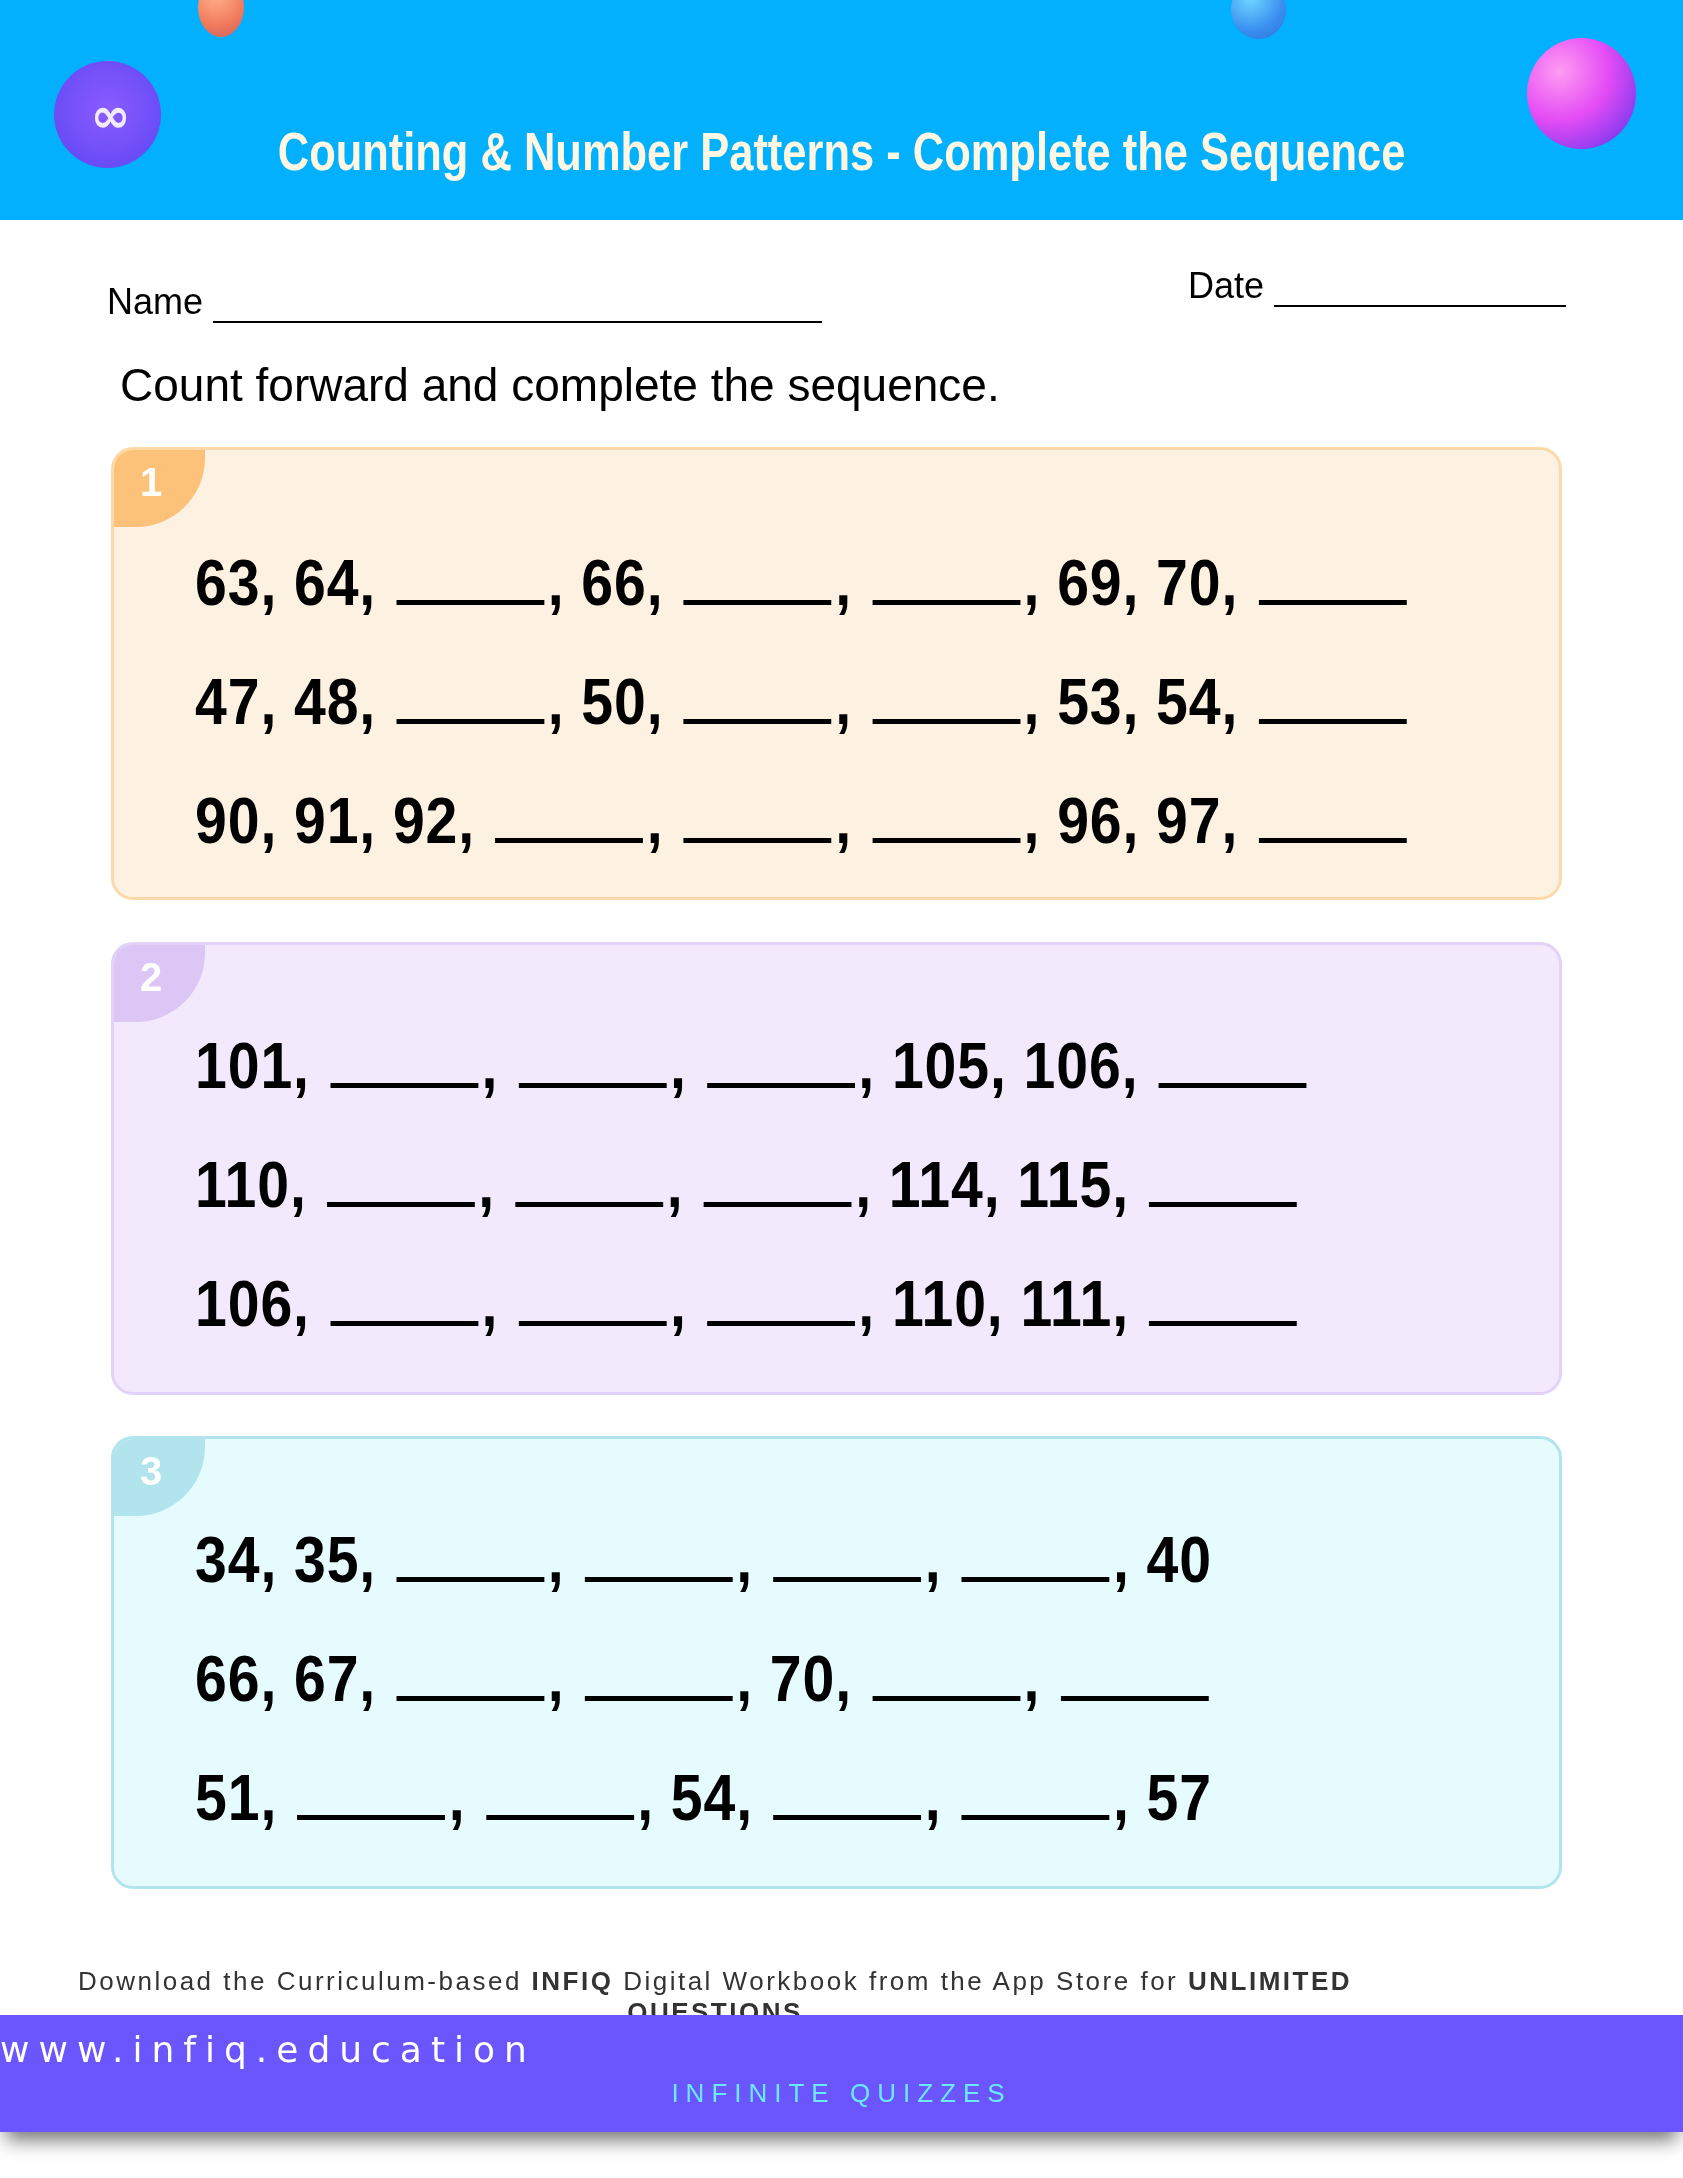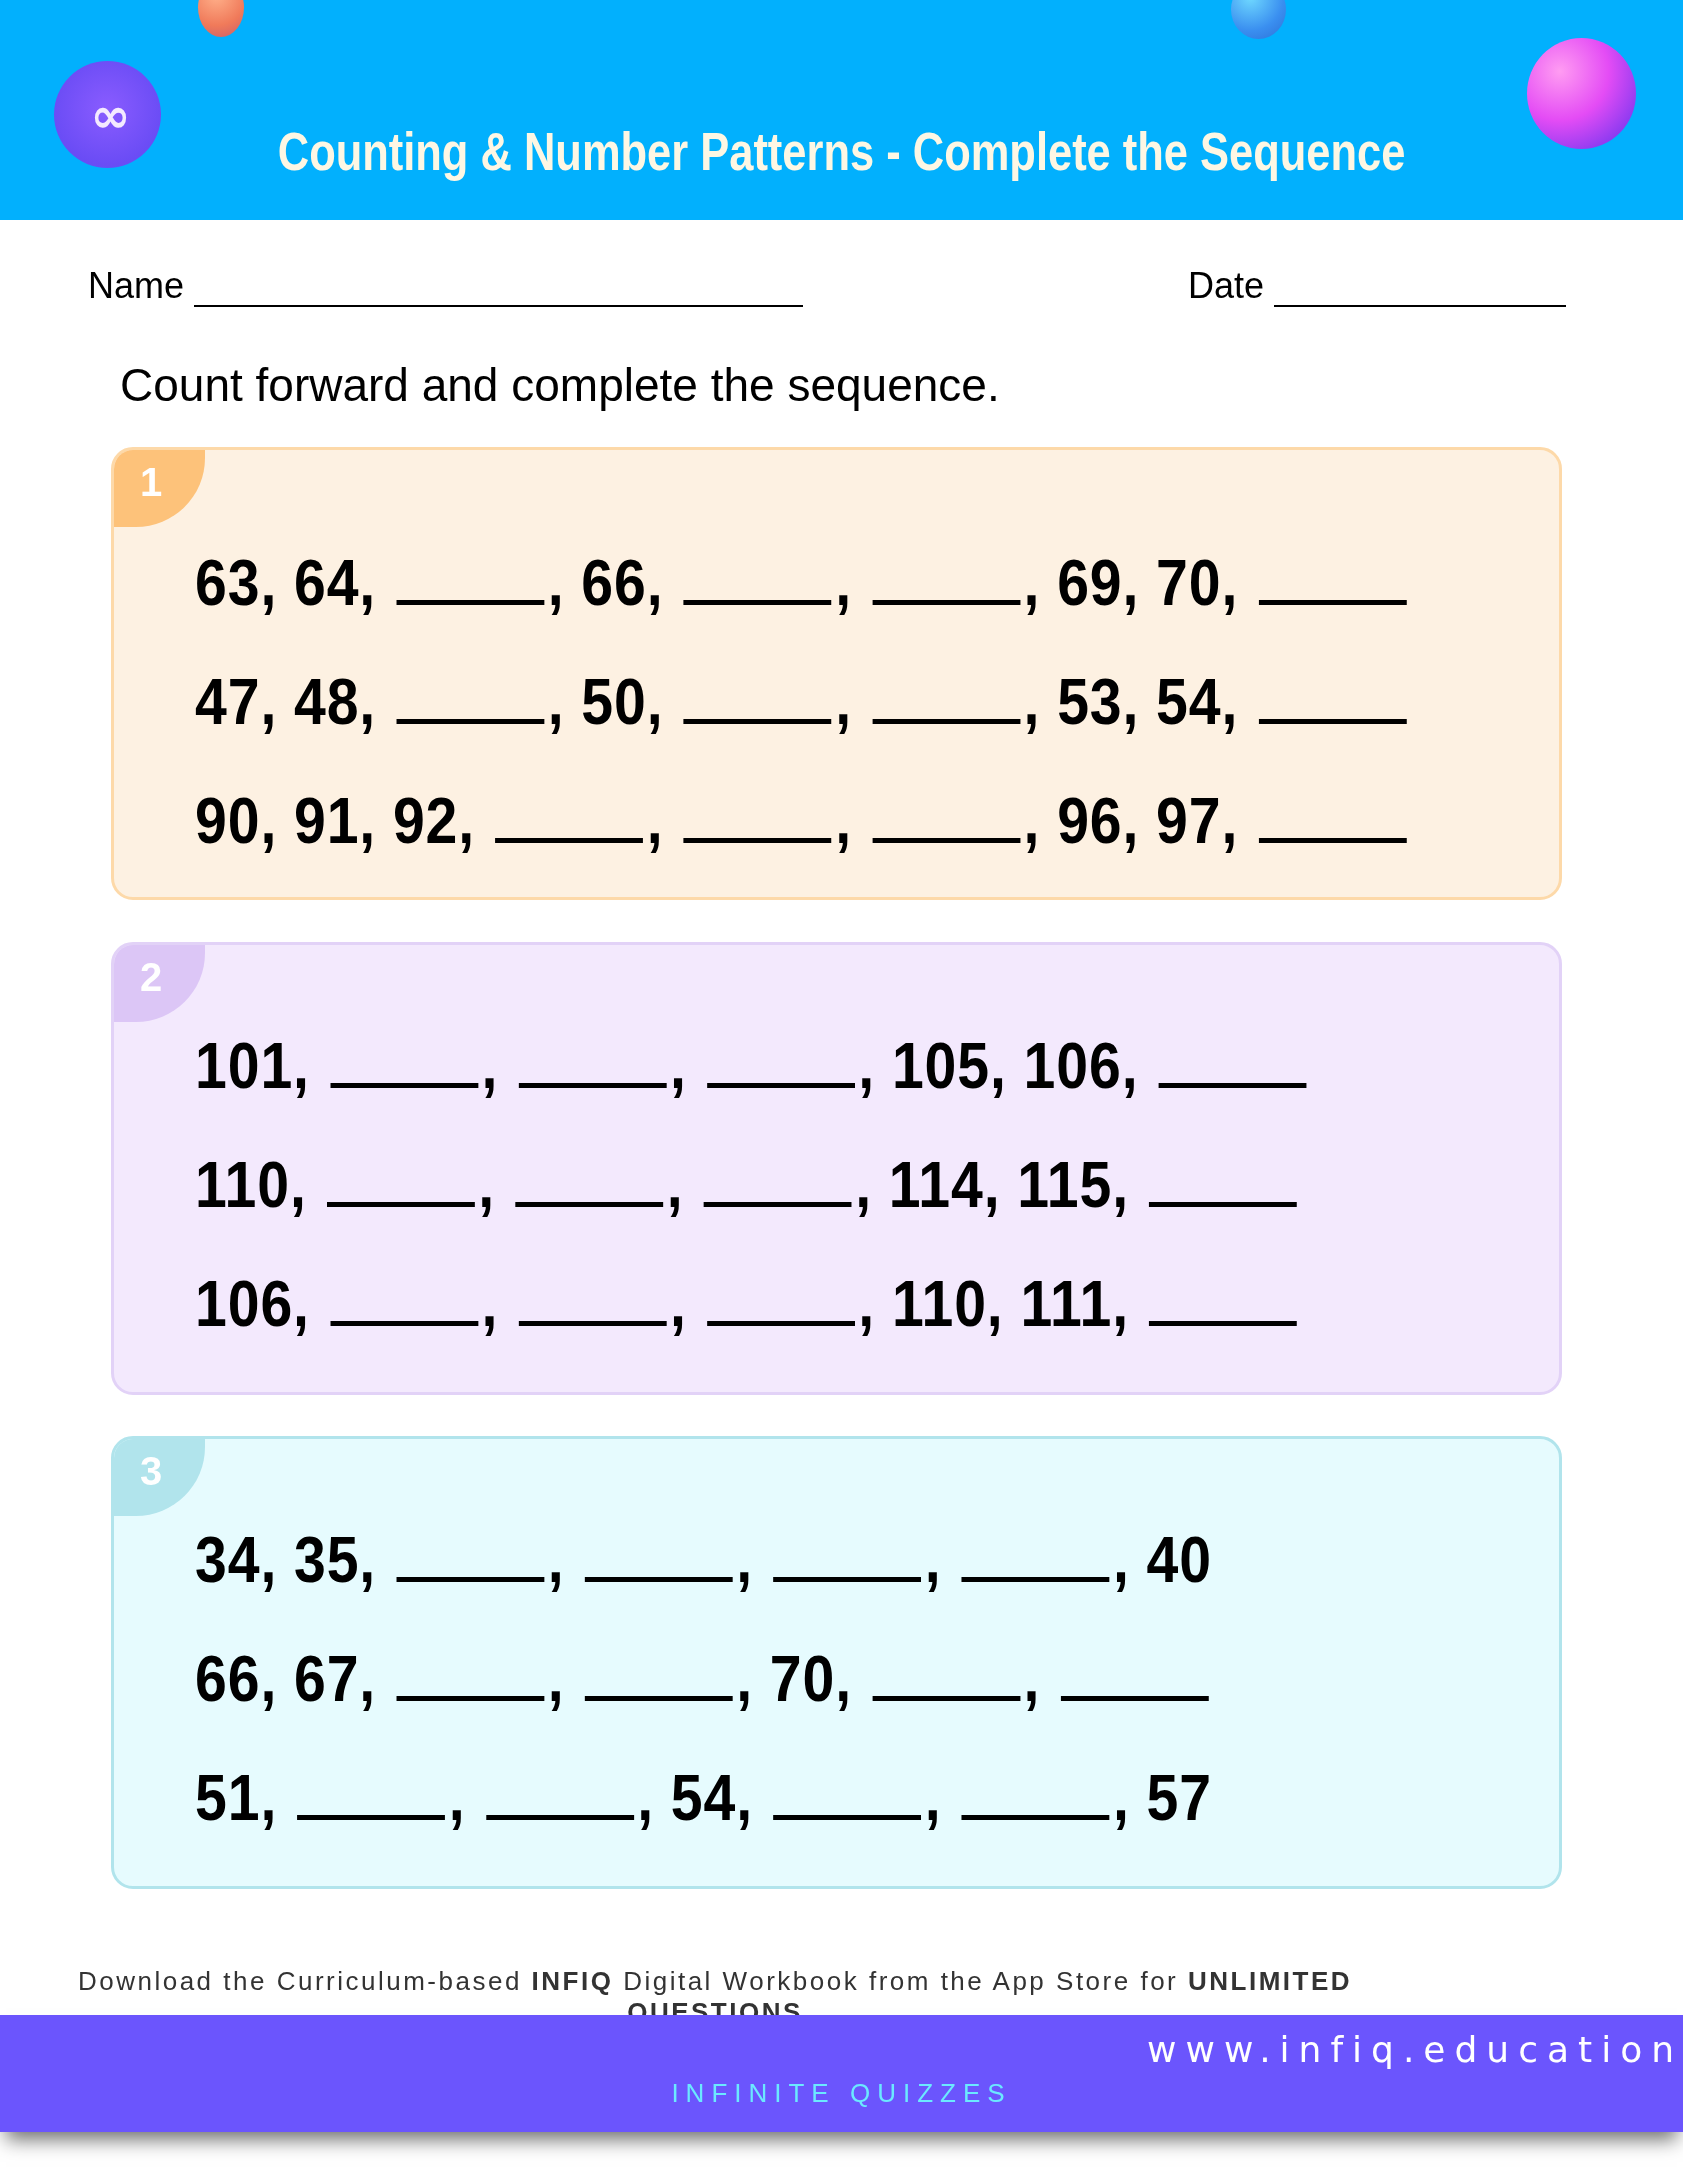--- a/index.html
+++ b/index.html
@@ -17,37 +17,37 @@
   .field .line { border-bottom:2px solid #000; margin-left:10px; height:34px; }
   .instruction { position:absolute; left:120px; top:358px; font-size:46px; color:#000; }
   .box { position:absolute; left:111px; width:1451px; height:453px; border-radius:22px; border:3px solid; box-sizing:border-box; overflow:hidden; }
   .badge { position:absolute; left:0; top:0; width:91px; height:77px; border-bottom-right-radius:69px; color:#fff; font-size:40px; font-weight:bold; padding-left:26px; box-sizing:border-box; padding-top:10px; }
   .row { position:absolute; left:81px; font-size:65px; font-weight:bold; color:#000; font-family:"Liberation Sans Narrow","Liberation Sans", sans-serif; white-space:pre; transform:scaleX(0.88); transform-origin:0 0; letter-spacing:1px; }
   .blank { display:inline-block; width:168px; border-bottom:5px solid #000; margin:0 4px; height:53px; vertical-align:baseline; }
   .row-1 { top:95px; } .row-2 { top:214px; } .row-3 { top:333px; }
   .promo { position:absolute; left:0; top:1966px; width:1430px; text-align:center; font-size:26px; color:#333; letter-spacing:2.5px; }
   .promo b { color:#333; }
   .footer-band { position:absolute; left:0; top:2015px; width:1683px; height:117px; background:#6b55fd; box-shadow:0 14px 18px -6px rgba(0,0,0,0.55); }
-  .url { position:absolute; left:0; top:14px; width:1683px; text-align:right; color:#fff; font-size:36px; letter-spacing:9px; font-family:"DejaVu Sans", sans-serif; }
+  .url { position:absolute; left:0; top:14px; width:1683px; text-align:left; color:#fff; font-size:36px; letter-spacing:9px; font-family:"DejaVu Sans", sans-serif; }
   .tagline { position:absolute; left:0; top:63px; width:1683px; text-align:center; color:#6be9ff; font-size:26px; letter-spacing:7px; }
 </style>
 </head>
 <body>
 
 <div class="header">
   <div class="ball ball-orange"></div>
   <div class="ball ball-blue"></div>
   <div class="ball ball-purple"></div>
   <div class="logo">
     <span>∞</span>
   </div>
   <div class="title">Counting &amp; Number Patterns - Complete the Sequence</div>
 </div>
 
-<div class="field" style="left:88px;">
+<div class="field" style="left:107px;margin-top:16px;">
   <span>Name</span>
   <span class="line" style="width:609px;"></span>
 </div>
 <div class="field" style="left:1188px;text-align:center;">
   <span>Date</span>
   <span class="line" style="width:292px;"></span>
 </div>
 
 <div class="instruction">Count forward and complete the sequence.</div>
 

